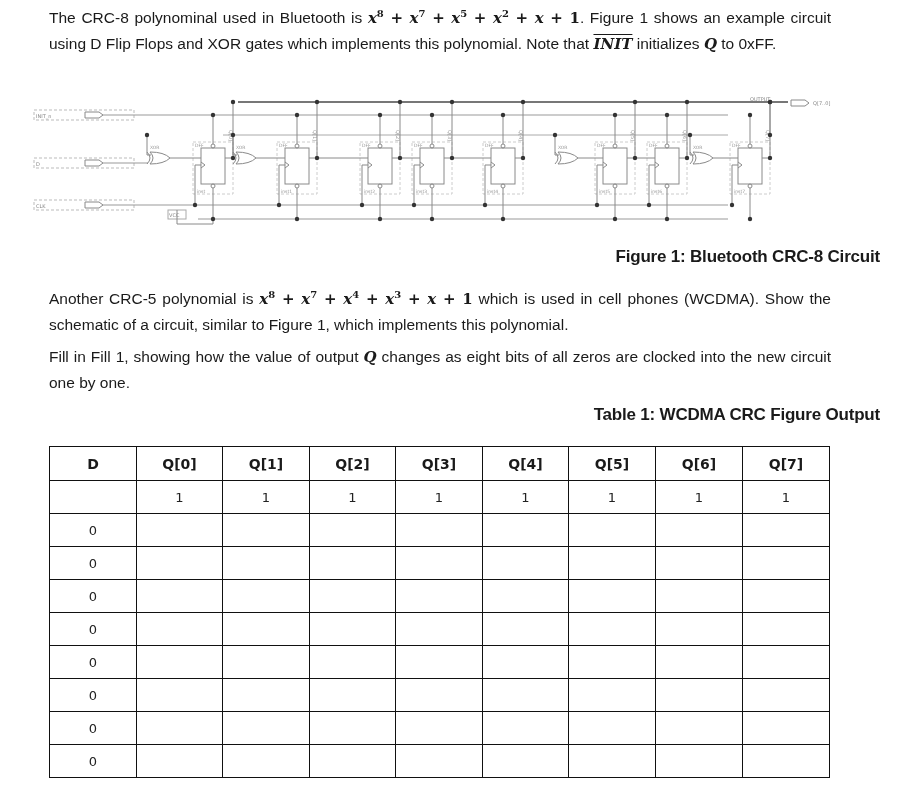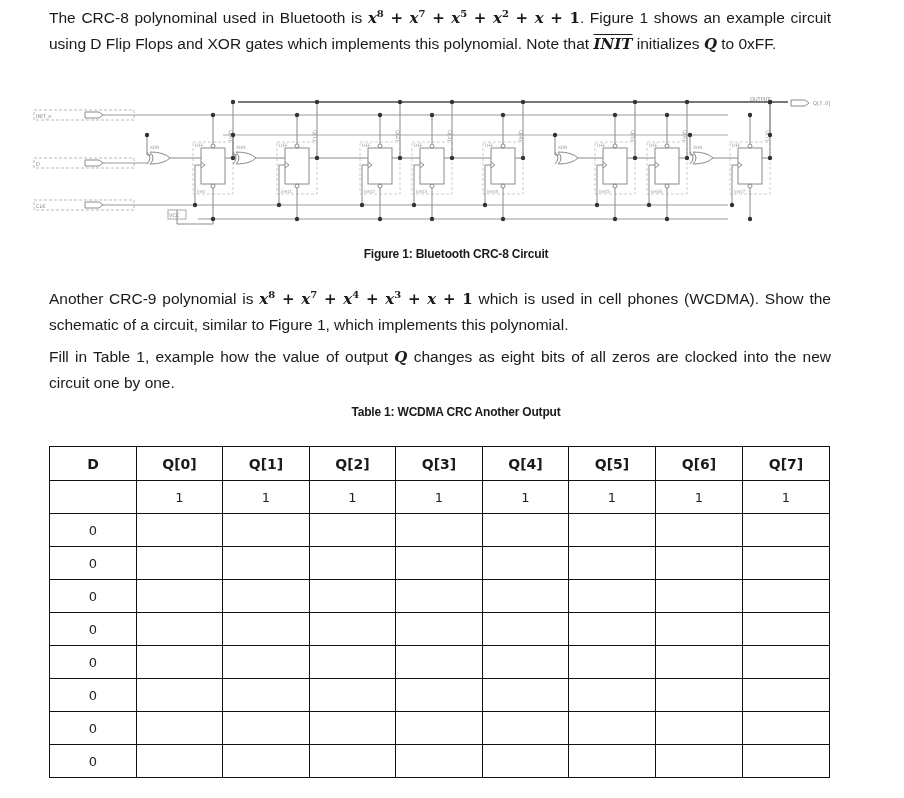--- a/index.html
+++ b/index.html
@@ -4,22 +4,22 @@
 <style>
   html, body { margin: 0; padding: 0; background: #ffffff; }
   body { width: 904px; height: 798px; position: relative; overflow: hidden;
          font-family: "Liberation Sans", "DejaVu Sans", sans-serif; color: #1a1a1a; }
   .para { position: absolute; left: 49px; width: 782px; font-size: 15.5px; line-height: 26px;
           text-align: justify; text-align-last: left; }
   .math { font-family: "DejaVu Serif", "Liberation Serif", serif; font-style: italic; font-size: 15px; font-weight: bold; }
   .math sup { font-size: 10px; font-style: normal; vertical-align: 6px; line-height: 0; }
   .math .up { font-style: normal; }
   .overline { text-decoration: overline; }
-  .caption { position: absolute; left: 0; width: 880px; text-align: center; font-weight: bold;
-             font-size: 12px; font-family: "Liberation Sans", sans-serif; letter-spacing: -0.2px; padding-left: 16px; }
+  .caption { position: absolute; left: 0; width: 880px; text-align: right; font-weight: bold;
+             font-size: 17px; font-family: "Liberation Sans", sans-serif; letter-spacing: -0.2px; }
   #p3 { font-family: "Liberation Sans", sans-serif; font-size: 15.5px; }
   .figure { position: absolute; left: 28px; top: 92px; width: 820px; height: 150px; }
   table.crc { position: absolute; left: 49px; top: 446px; border-collapse: collapse;
               table-layout: fixed; font-family: "DejaVu Sans", sans-serif; }
   table.crc td, table.crc th { border: 1.5px solid #111; text-align: center; padding: 0; }
   table.crc th { height: 33px; font-weight: bold; font-size: 14px; font-family: "DejaVu Sans", sans-serif; }
   table.crc td { height: 32px; font-size: 13px; color: #222; }
 </style>
 </head>
 <body>
@@ -233,28 +233,28 @@
     <text x="8" y="116">CLK</text>
     <text x="141" y="125">VCC</text>
     <text x="722" y="9">OUTPUT</text>
     <text x="785" y="13">Q[7..0]</text>
   </g>
 </svg>
 
 <div class="caption" style="top:247px;">Figure 1:  Bluetooth CRC-8 Circuit</div>
 
 <div class="para" id="p2" style="top:286px; font-size:15.5px;">
-  <span>Another CRC-9 polynomial is </span><span class="math">x<sup>8</sup> <span class="up">+</span> x<sup>7</sup> <span class="up">+</span> x<sup>4</sup> <span class="up">+</span> x<sup>3</sup> <span class="up">+</span> x <span class="up">+ 1</span></span><span> which is used in cell phones (WCDMA).  Show the schematic of a circuit, similar to Figure 1, which implements this polynomial.</span>
+  <span>Another CRC-5 polynomial is </span><span class="math">x<sup>8</sup> <span class="up">+</span> x<sup>7</sup> <span class="up">+</span> x<sup>4</sup> <span class="up">+</span> x<sup>3</sup> <span class="up">+</span> x <span class="up">+ 1</span></span><span> which is used in cell phones (WCDMA).  Show the schematic of a circuit, similar to Figure 1, which implements this polynomial.</span>
 </div>
 
 <div class="para" id="p3" style="top:344px;">
-  <span>Fill in Table 1, example how the value of output </span><span class="math">Q</span><span> changes as eight bits of all zeros are clocked into the new circuit one by one.</span>
+  <span>Fill in Fill 1, showing how the value of output </span><span class="math">Q</span><span> changes as eight bits of all zeros are clocked into the new circuit one by one.</span>
 </div>
 
-<div class="caption" style="top:405px;">Table 1:  WCDMA CRC Another Output</div>
+<div class="caption" style="top:405px;">Table 1:  WCDMA CRC Figure Output</div>
 
 <table class="crc">
   <colgroup>
     <col style="width:87px">
       <col style="width:86px">
       <col style="width:87px">
       <col style="width:86px">
     <col style="width:87px">
       <col style="width:86px">
       <col style="width:87px">

